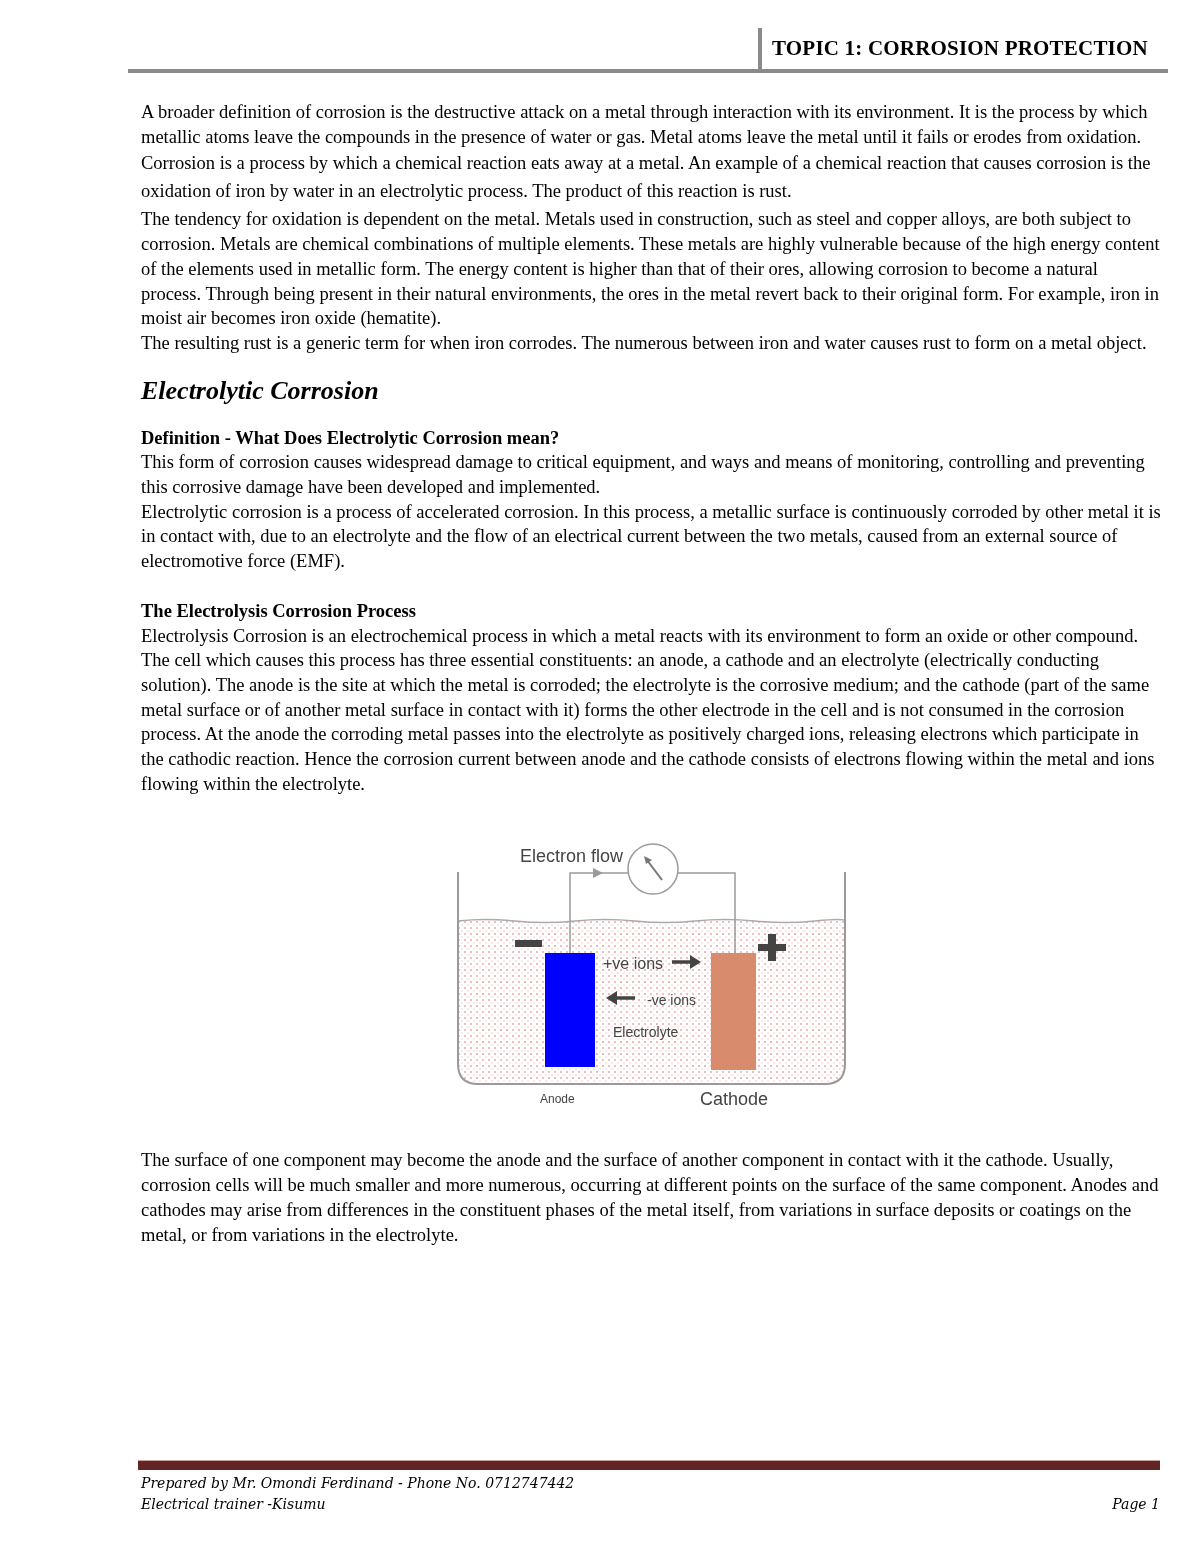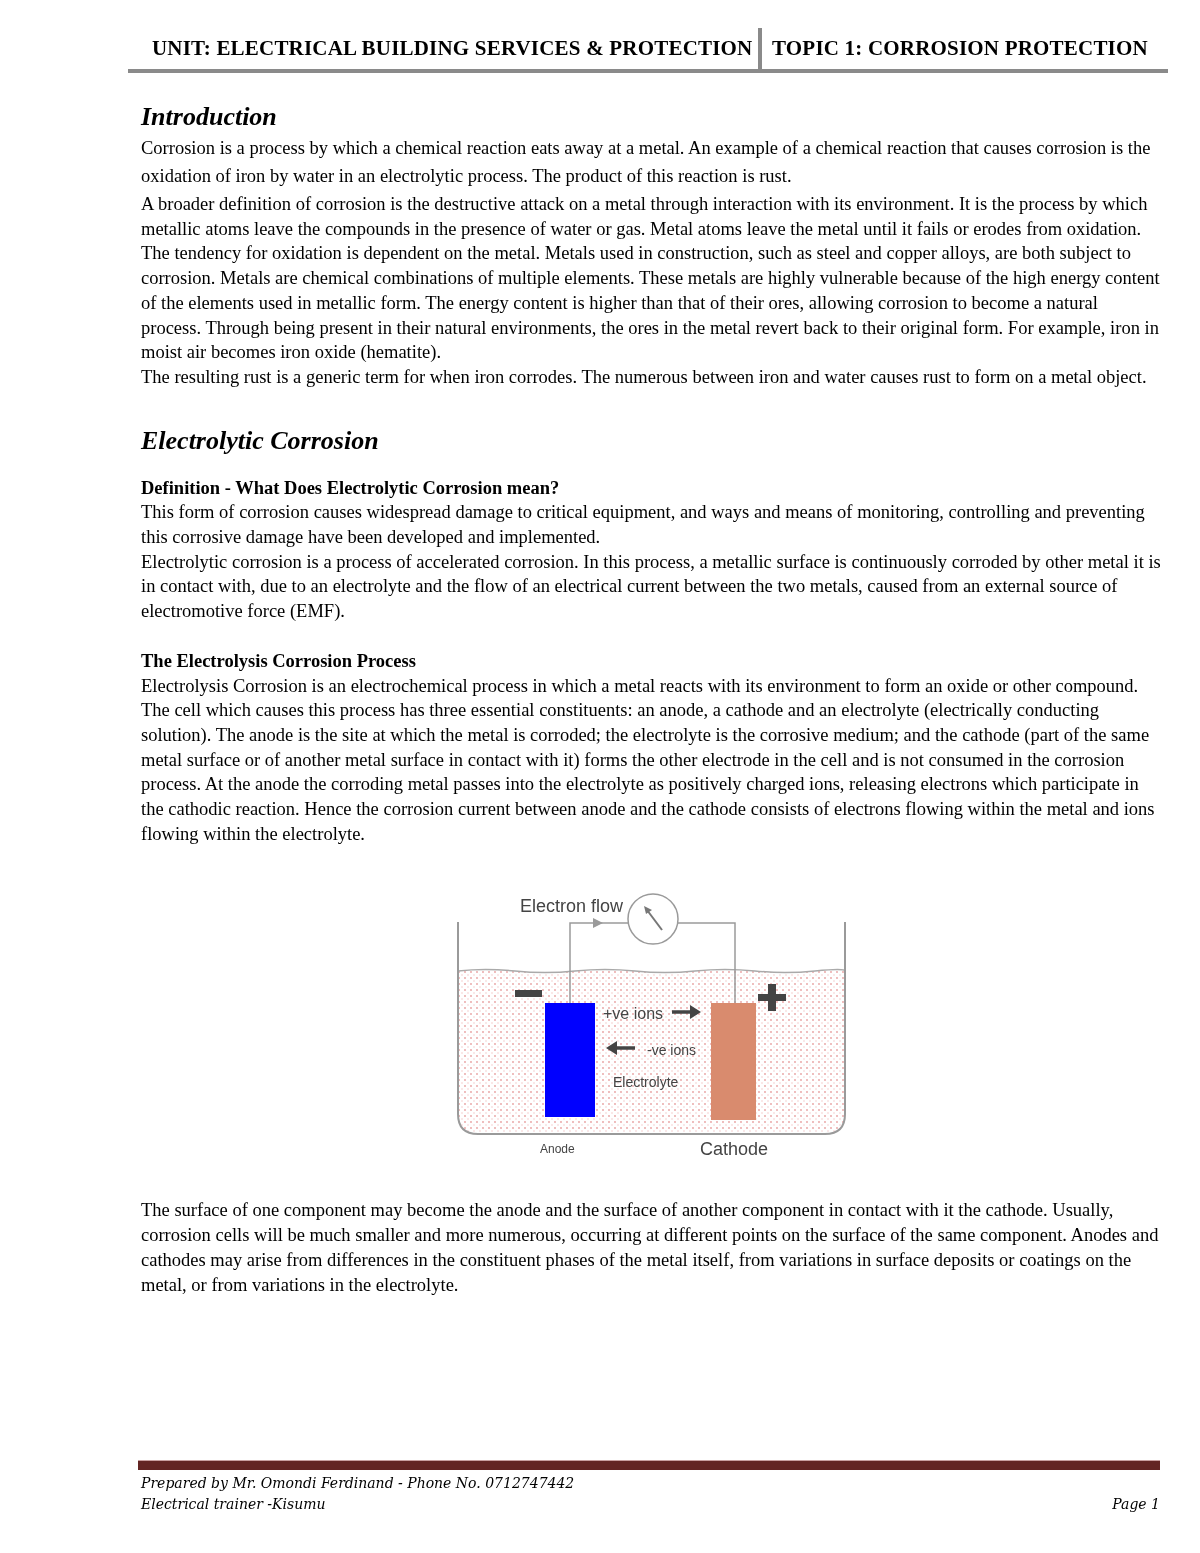--- a/index.html
+++ b/index.html
@@ -17,34 +17,32 @@
   .figure { position: relative; width: 420px; height: 290px; margin: 40px 0 0 304px; }
   .fig-label { position: absolute; font-family: "Liberation Sans", sans-serif; color: #444; }
   .footer-rule { position: absolute; left: 138px; top: 1460px; width: 1022px; height: 9px; background: #632523; border-top: 1px solid #c9a0a0; }
   .footer { position: absolute; left: 141px; top: 1473px; width: 1019px; font-family: "DejaVu Serif", serif; font-style: italic; font-size: 14px; line-height: 21px; }
   .footer-page { position: absolute; right: 0; top: 21px; }
 </style>
 </head>
 <body>
 
 <div class="header">
-  <div class="header-left">UNIT: ELECTRICAL BUILDING SERVICES &amp; PROTECTION</div>
   <div class="header-sep"></div>
   <div class="header-right">TOPIC 1: CORROSION PROTECTION</div>
   <div class="header-rule"></div>
 </div>
 
 <div class="content">
-  <h2 class="section">Introduction</h2>
+  <p>A broader definition of corrosion is the destructive attack on a metal through interaction with its environment. It is the process by which metallic atoms leave the compounds in the presence of water or gas. Metal atoms leave the metal until it fails or erodes from oxidation.</p>
   <p style="line-height:28px;margin-bottom:2px;">Corrosion is a process by which a chemical reaction eats away at a metal. An example of a chemical reaction that causes corrosion is the oxidation of iron by water in an electrolytic process. The product of this reaction is rust.</p>
-  <p>A broader definition of corrosion is the destructive attack on a metal through interaction with its environment. It is the process by which metallic atoms leave the compounds in the presence of water or gas. Metal atoms leave the metal until it fails or erodes from oxidation.</p>
   <p>The tendency for oxidation is dependent on the metal. Metals used in construction, such as steel and copper alloys, are both subject to corrosion. Metals are chemical combinations of multiple elements. These metals are highly vulnerable because of the high energy content of the elements used in metallic form. The energy content is higher than that of their ores, allowing corrosion to become a natural process. Through being present in their natural environments, the ores in the metal revert back to their original form. For example, iron in moist air becomes iron oxide (hematite).</p>
   <p>The resulting rust is a generic term for when iron corrodes. The numerous between iron and water causes rust to form on a metal object.</p>
 
-  <h2 class="section" style="margin-top:34px;margin-bottom:18px;">Electrolytic Corrosion</h2>
+  <h2 class="section" style="margin-top:18px;margin-bottom:18px;">Electrolytic Corrosion</h2>
   <p class="sub">Definition - What Does Electrolytic Corrosion mean?</p>
   <p>This form of corrosion causes widespread damage to critical equipment, and ways and means of monitoring, controlling and preventing this corrosive damage have been developed and implemented.</p>
   <p>Electrolytic corrosion is a process of accelerated corrosion. In this process, a metallic surface is continuously corroded by other metal it is in contact with, due to an electrolyte and the flow of an electrical current between the two metals, caused from an external source of electromotive force (EMF).</p>
 
   <p class="sub" style="margin-top:25px;">The Electrolysis Corrosion Process</p>
   <p>Electrolysis Corrosion is an electrochemical process in which a metal reacts with its environment to form an oxide or other compound. The cell which causes this process has three essential constituents: an anode, a cathode and an electrolyte (electrically conducting solution). The anode is the site at which the metal is corroded; the electrolyte is the corrosive medium; and the cathode (part of the same metal surface or of another metal surface in contact with it) forms the other electrode in the cell and is not consumed in the corrosion process. At the anode the corroding metal passes into the electrolyte as positively charged ions, releasing electrons which participate in the cathodic reaction. Hence the corrosion current between anode and the cathode consists of electrons flowing within the metal and ions flowing within the electrolyte.</p>
 
   <div class="figure">
     <svg width="420" height="290" viewBox="0 0 420 290">
       <defs>

